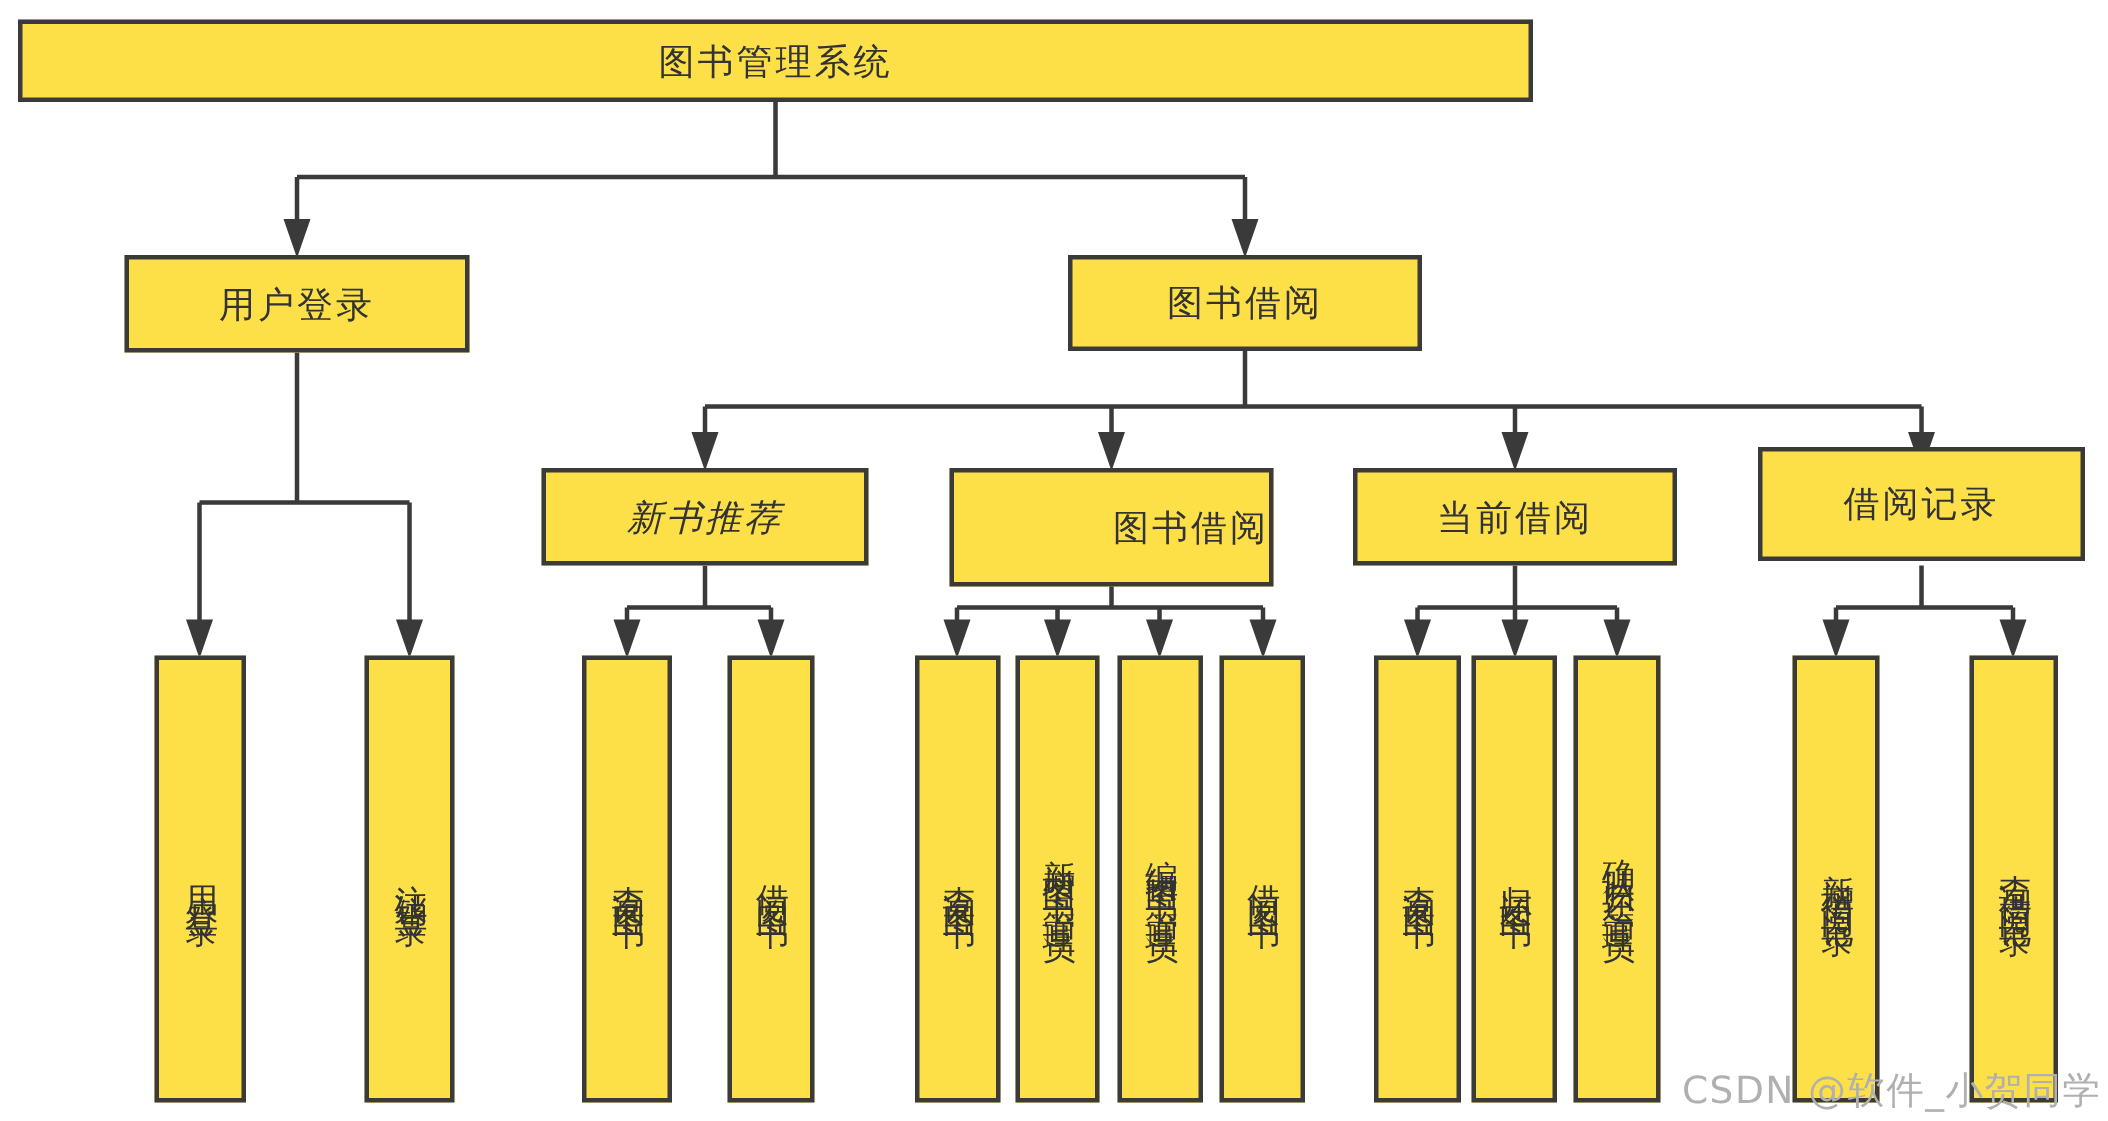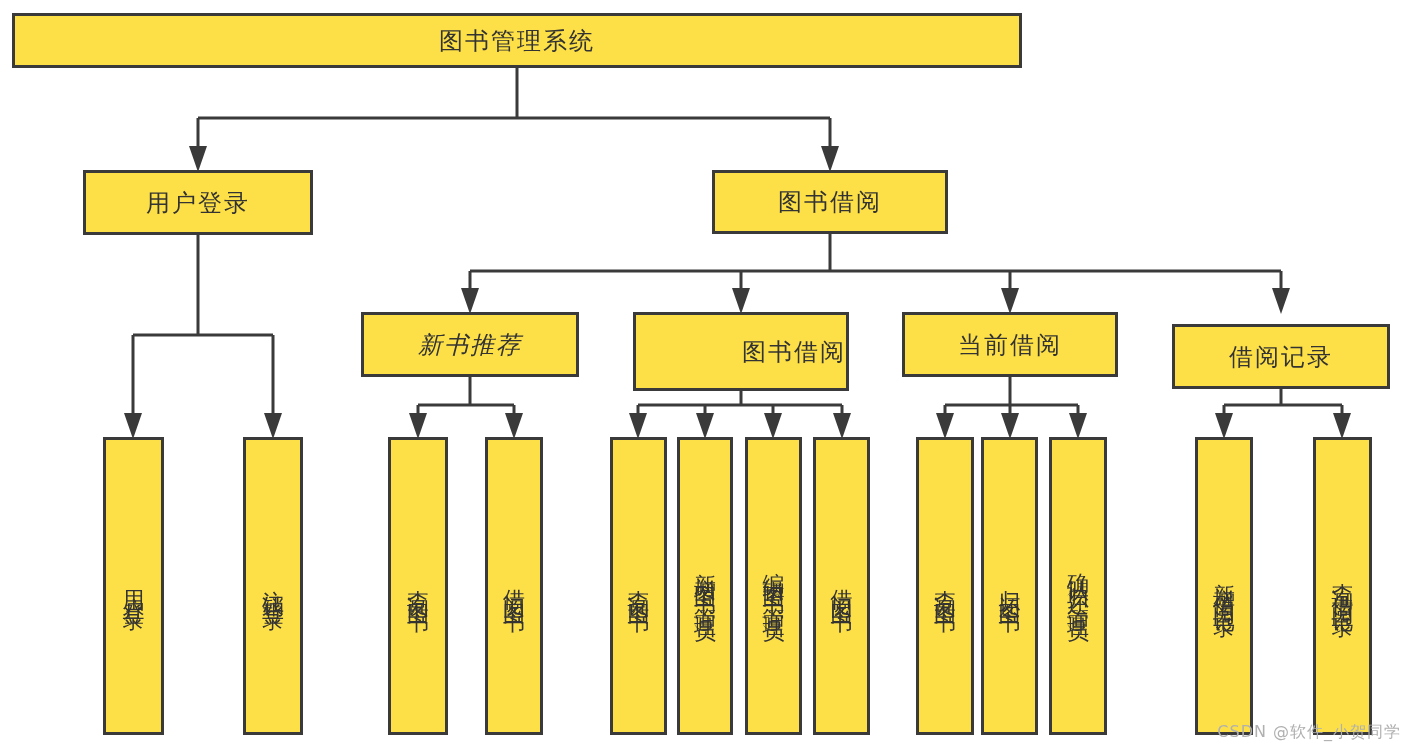--- a/index.html
+++ b/index.html
@@ -23,21 +23,21 @@
     font-size:24px;color:#333333;letter-spacing:2px;white-space:nowrap;
   }
   .leaf .lbl{
     writing-mode:vertical-rl;
     text-orientation:mixed;
     font-size:22px;color:#333333;letter-spacing:7px;
     line-height:1;
   }
   #watermark{
     position:absolute;right:4px;bottom:4px;z-index:3;
-    font-size:16px;color:#b0b0b0;letter-spacing:1px;white-space:nowrap;
+    font-size:25px;color:#b0b0b0;letter-spacing:1px;white-space:nowrap;
   }
 </style>
 </head>
 <body>
 
 <div id="canvas">
 
   <svg id="wires" width="1405" height="747">
       <path d="M517 68 L517 118 M198 118 L830 118 M198 118 L198 150 M830 118 L830 150 M198 235 L198 335 M133 335 L273 335 M133 335 L133 417 M273 335 L273 417 M830 234 L830 271 M470 271 L1281 271 M470 271 L470 292 M741 271 L741 292 M1010 271 L1010 292 M1281 271 L1281 292 M470 377 L470 405 M418 405 L514 405 M418 405 L418 417 M514 405 L514 417 M741 377 L741 405 M638 405 L842 405 M638 405 L638 417 M705 405 L705 417 M773 405 L773 417 M842 405 L842 417 M1010 377 L1010 405 M945 405 L1078 405 M945 405 L945 417 M1010 405 L1010 417 M1078 405 L1078 417 M1281 377 L1281 405 M1224 405 L1342 405 M1224 405 L1224 417 M1342 405 L1342 417 " stroke="#3a3a3a" stroke-width="3" fill="none"></path>
       <polygon points="189,146 207,146 198,172" fill="#3a3a3a"></polygon>
@@ -74,21 +74,21 @@
 
   <div class="node hnode" style="left:361px;top:312px;width:218px;height:65px;font-style:italic;">
     <span class="lbl">新书推荐</span>
   </div>
   <div class="node hnode" style="left:633px;top:312px;width:216px;height:79px;justify-content:flex-end;">
     <span class="lbl">图书借阅</span>
   </div>
   <div class="node hnode" style="left:902px;top:312px;width:216px;height:65px;">
     <span class="lbl">当前借阅</span>
   </div>
-  <div class="node hnode" style="left:1172px;top:324px;width:218px;height:65px;">
+  <div class="node hnode" style="left:1172px;top:298px;width:218px;height:76px;">
     <span class="lbl">借阅记录</span>
   </div>
 
   <div class="node leaf" style="left:103px;top:437px;width:61px;height:298px;">
     <span class="lbl">用户登录</span>
   </div>
   <div class="node leaf" style="left:243px;top:437px;width:60px;height:298px;">
     <span class="lbl">注销登录</span>
   </div>
 

